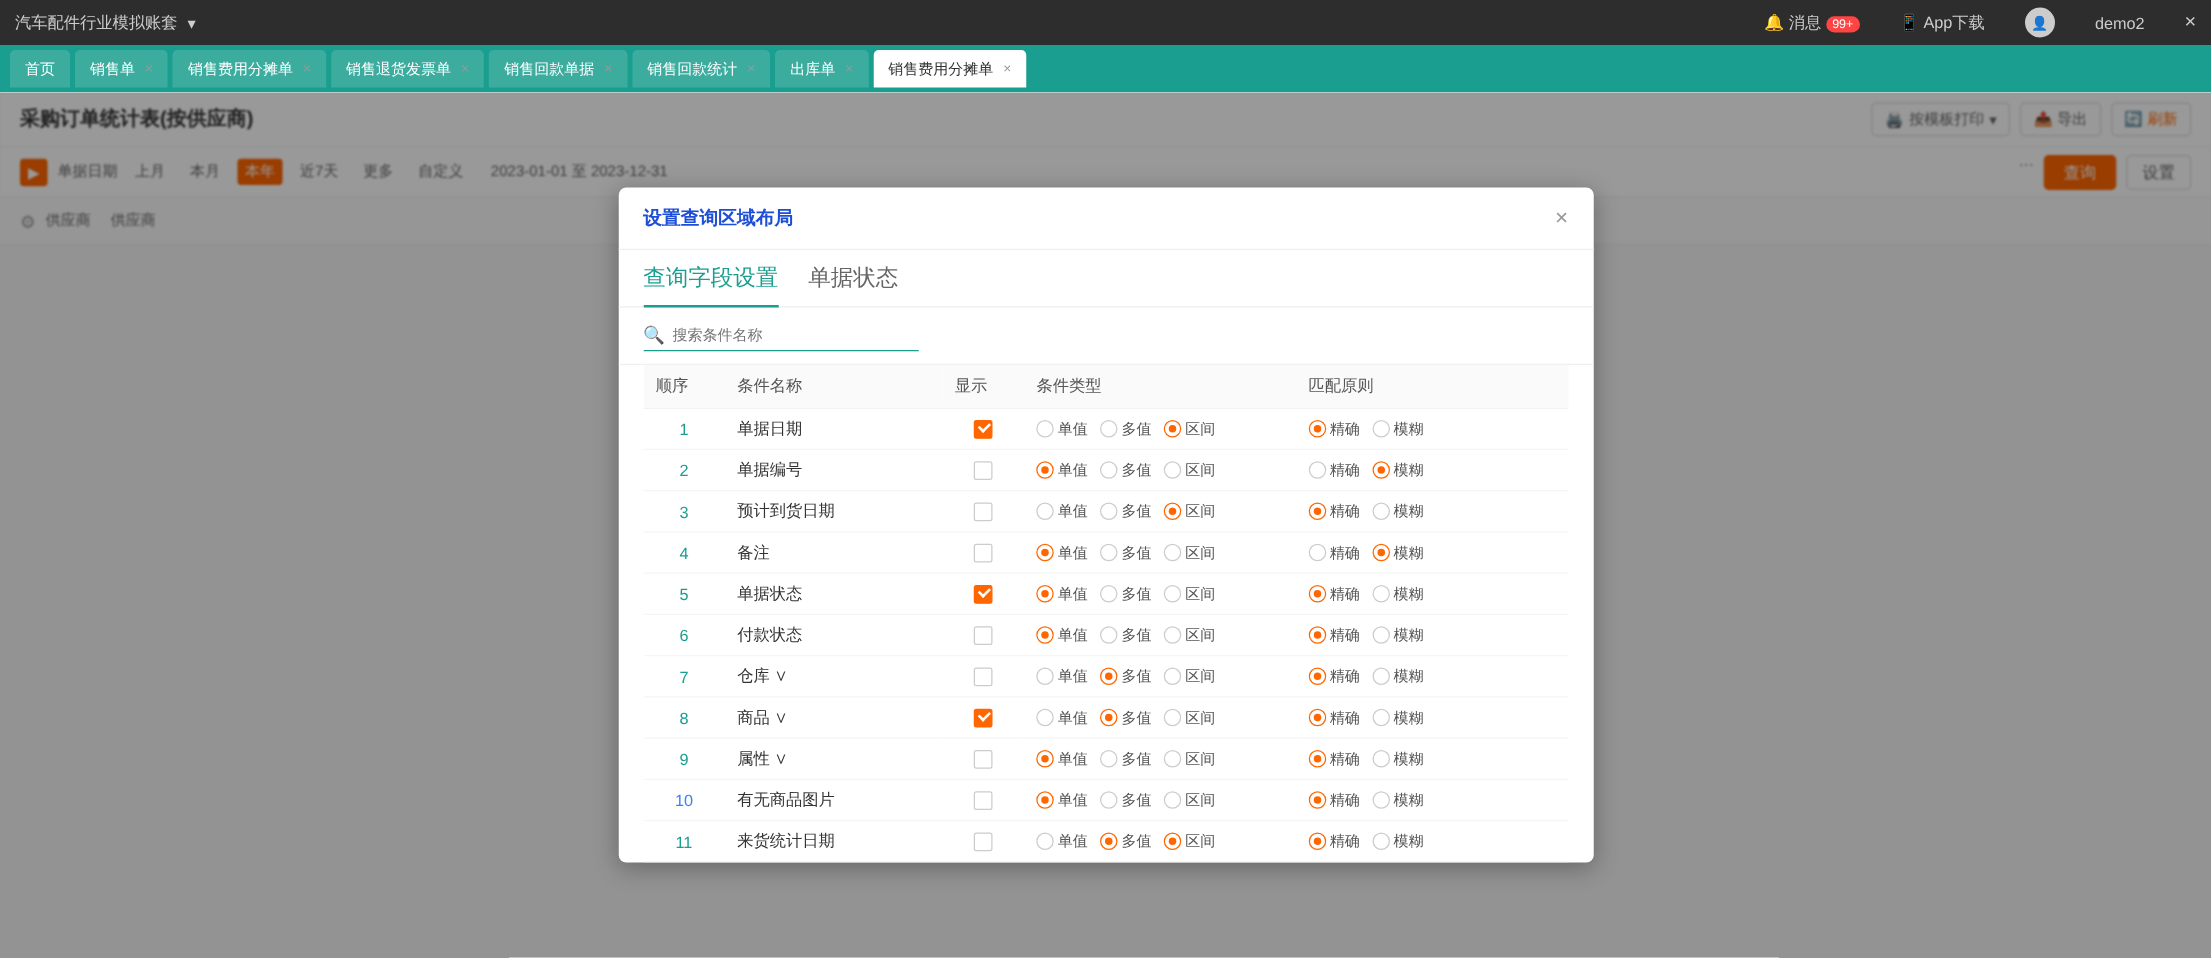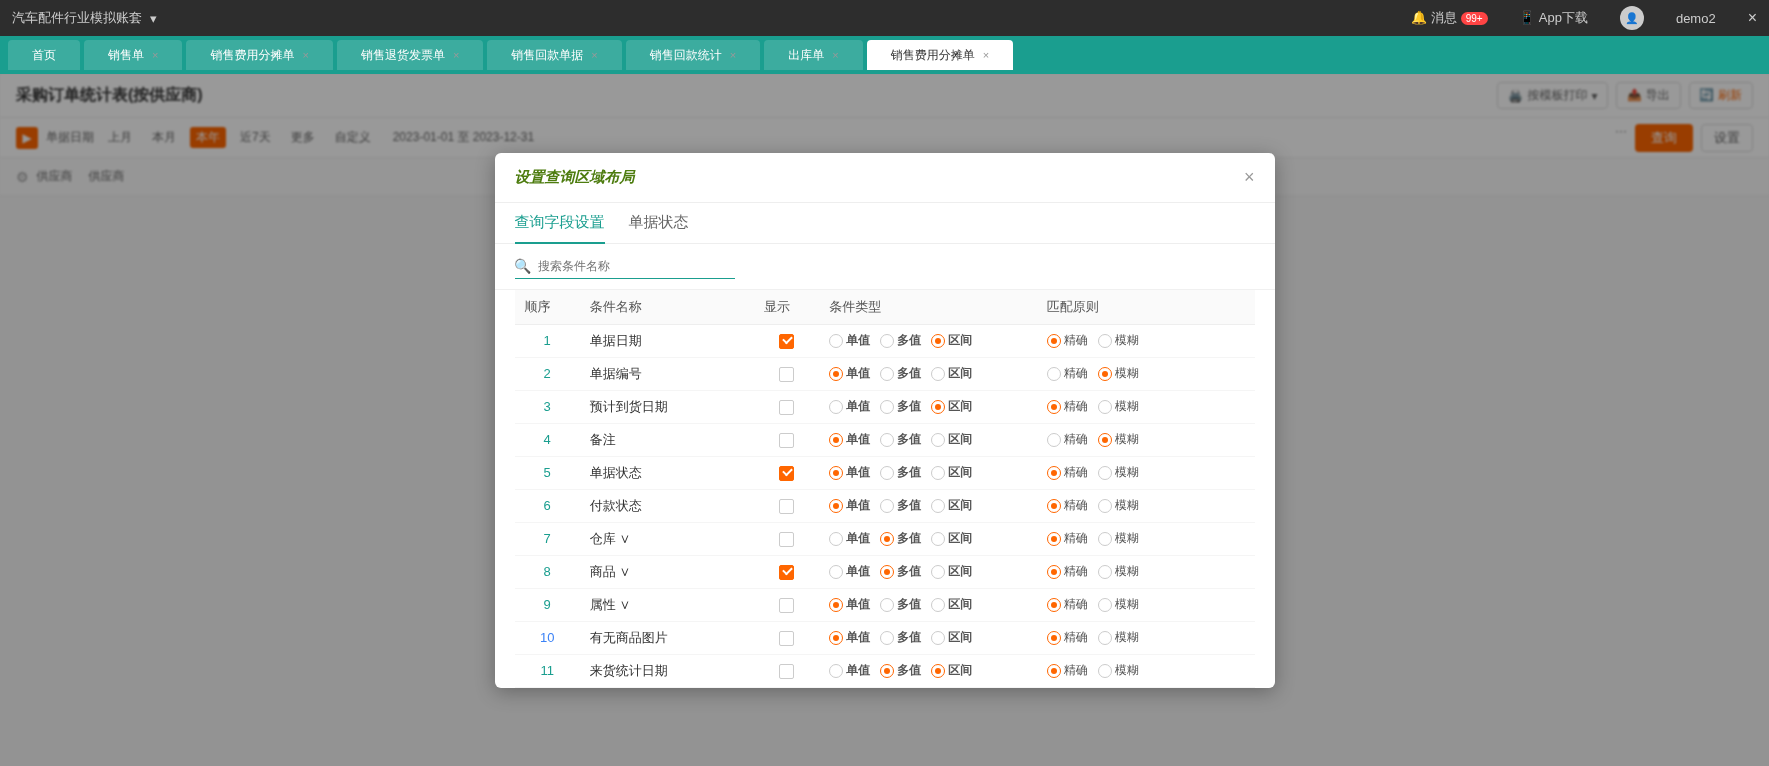--- a/index.html
+++ b/index.html
@@ -23,21 +23,21 @@
       background: #1a9e8f;
       height: 38px;
       display: flex;
       align-items: center;
       padding: 0 8px;
       gap: 4px;
     }
     .tab-item {
       background: rgba(255,255,255,0.15);
       color: #fff;
-      padding: 4px 24px;
+      padding: 4px 12px;
       border-radius: 4px 4px 0 0;
       font-size: 12px;
       cursor: pointer;
       display: flex;
       align-items: center;
       gap: 4px;
       height: 30px;
       justify-content: flex-end;
     }
     .tab-item.active { background: #fff; color: #333; }
@@ -116,33 +116,33 @@
       flex-direction: column;
       box-shadow: 0 4px 20px rgba(0,0,0,0.3);
     }
     .modal-header {
       padding: 14px 20px;
       border-bottom: 1px solid #eee;
       display: flex;
       align-items: center;
       justify-content: space-between;
     }
-    .modal-title { font-size: 15px; font-weight: bold; color: #4d7c0f; font-style: italic; }
+    .modal-title { font-size: 15px; font-weight: bold; color: #1d4ed8; }
     .modal-close { color: #999; font-size: 18px; cursor: pointer; background: none; border: none; }
 
     
     .modal-tabs {
       display: flex;
       padding: 0 20px;
       border-bottom: 1px solid #eee;
       gap: 24px;
     }
     .modal-tab {
       padding: 10px 0;
-      font-size: 15px;
+      font-size: 18px;
       color: #666;
       cursor: pointer;
       border-bottom: 2px solid transparent;
       margin-bottom: -1px;
     }
     .modal-tab.active { color: #1a9e8f; border-bottom: 2px solid #1a9e8f; font-weight: 500; }
 
     
     .modal-search {
       padding: 10px 20px;
@@ -191,21 +191,21 @@
       padding: 7px 10px;
       font-size: 13px;
       color: #333;
       border-bottom: 1px solid #f5f5f5;
       vertical-align: middle;
     }
 
     .col-order { width: 60px; color: #1a9e8f; text-align: center; margin-top: 43px; }
     .col-name { width: 160px; }
     .col-show { width: 60px; text-align: center; }
-    .col-type { width: 200px; font-weight: bold; }
+    .col-type { width: 200px; }
     .col-rule { width: 200px; }
 
     
     .cb {
       width: 15px; height: 15px;
       border: 1px solid #ccc;
       border-radius: 2px;
       display: inline-block;
       vertical-align: middle;
       position: relative;

